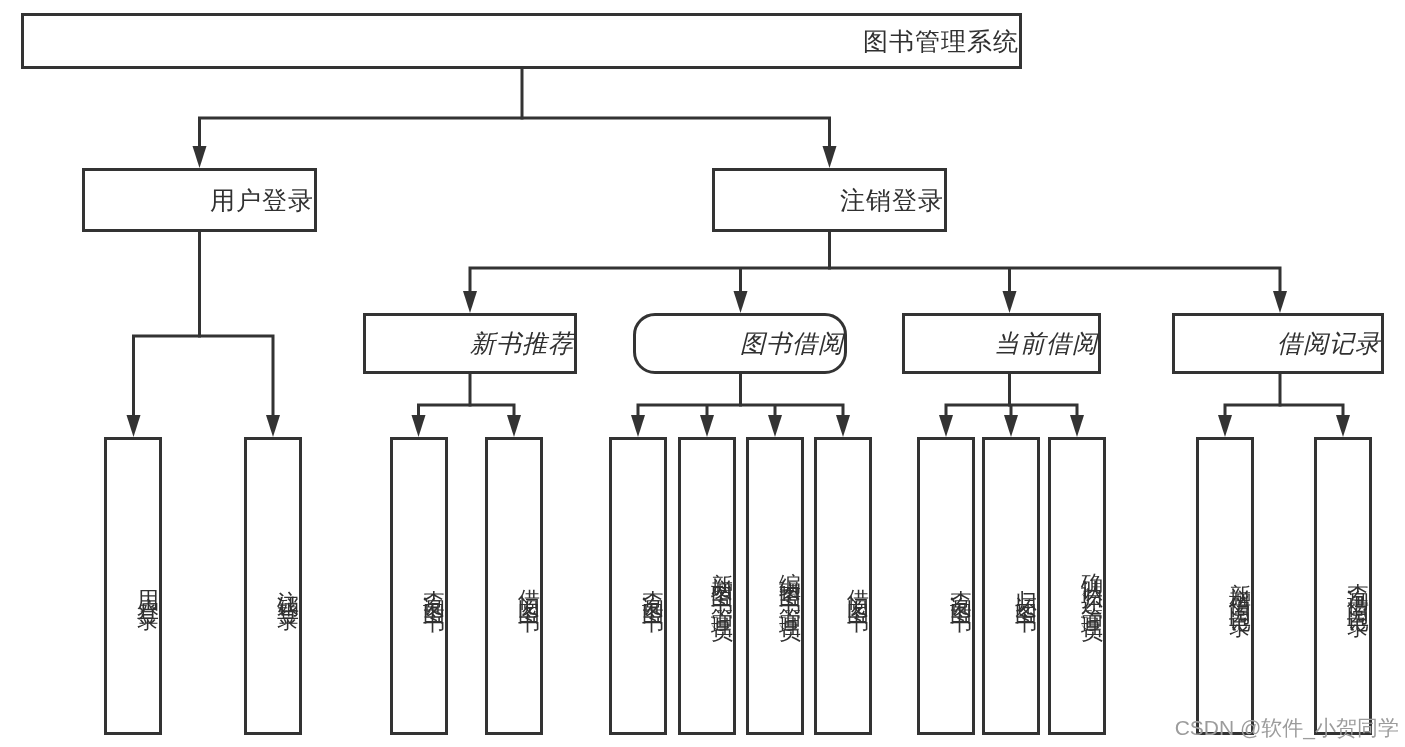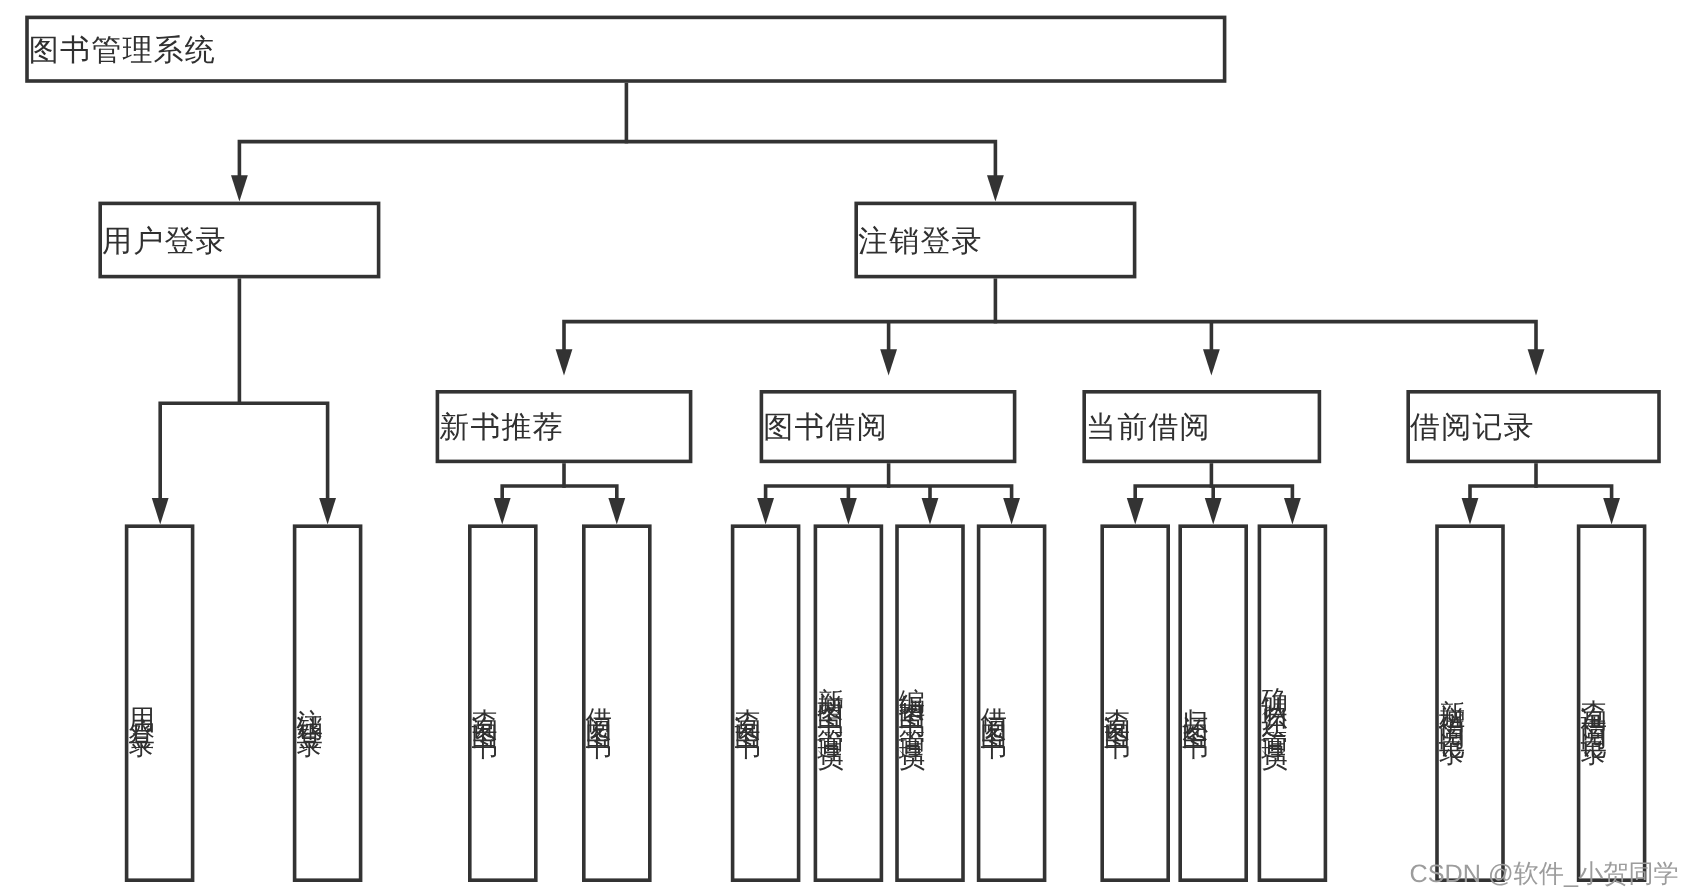--- a/index.html
+++ b/index.html
@@ -23,21 +23,21 @@
     height: 747px;
     z-index: 1;
   }
   .box {
     position: absolute;
     box-sizing: border-box;
     border: 3px solid #333333;
     background: #ffffff;
     display: flex;
     align-items: center;
-    justify-content: flex-start;
+    justify-content: flex-end;
     color: #303030;
     z-index: 2;
   }
   .h-label {
     font-size: 25px;
     letter-spacing: 1px;
     white-space: nowrap;
   }
   .v-label {
     writing-mode: vertical-rl;
@@ -46,23 +46,23 @@
     letter-spacing: 7px;
     line-height: 1;
     white-space: nowrap;
   }
   .root-box   { left: 21px;  top: 13px;  width: 1001px; height: 56px; }
 
   .l2-box     { top: 168px; height: 64px; }
   .box-user-login      { left: 82px;  width: 235px; }
   .box-book-management { left: 712px; width: 235px; }
 
-  .l3-box     { top: 325px; height: 61px; }
+  .l3-box     { top: 313px; height: 61px; font-style: italic; }
   .box-new-book-recommend { left: 363px;  width: 214px; }
-  .box-book-borrow        { left: 633px;  width: 214px; }
+  .box-book-borrow        { left: 633px;  width: 214px; border-radius: 22px; }
   .box-current-borrow     { left: 902px;  width: 199px; }
   .box-borrow-records     { left: 1172px; width: 212px; }
 
   .leaf-box   { top: 437px; height: 298px; width: 58px; }
   .leaf-1  { left: 104px; }
   .leaf-2  { left: 244px; }
   .leaf-3  { left: 390px; }
   .leaf-4  { left: 485px; }
   .leaf-5  { left: 609px; }
   .leaf-6  { left: 678px; }

